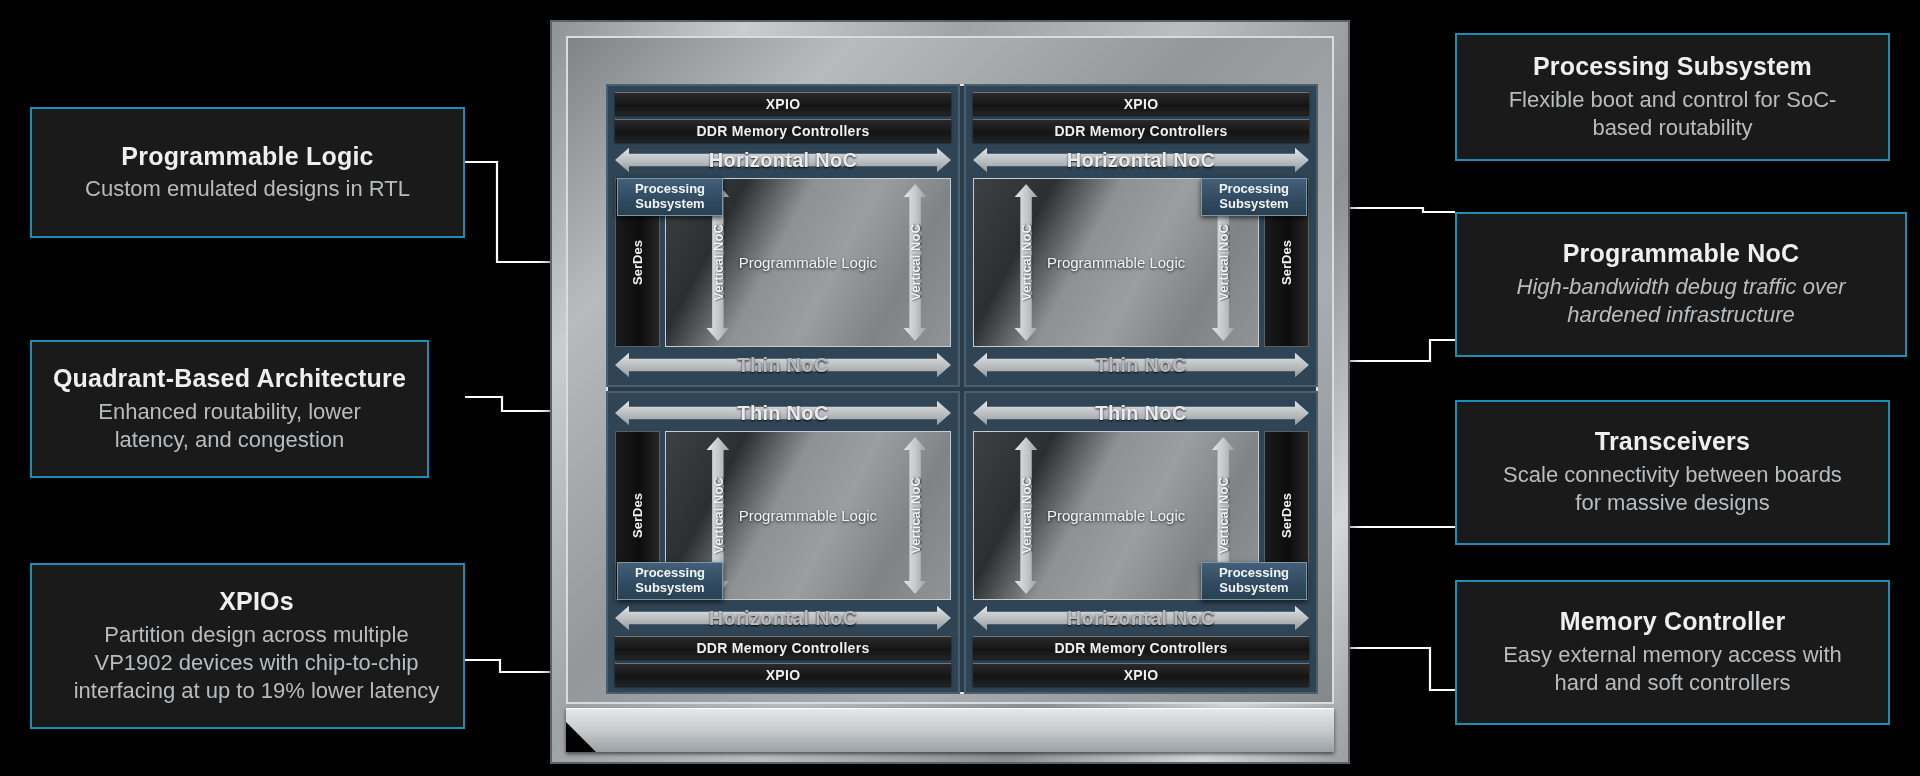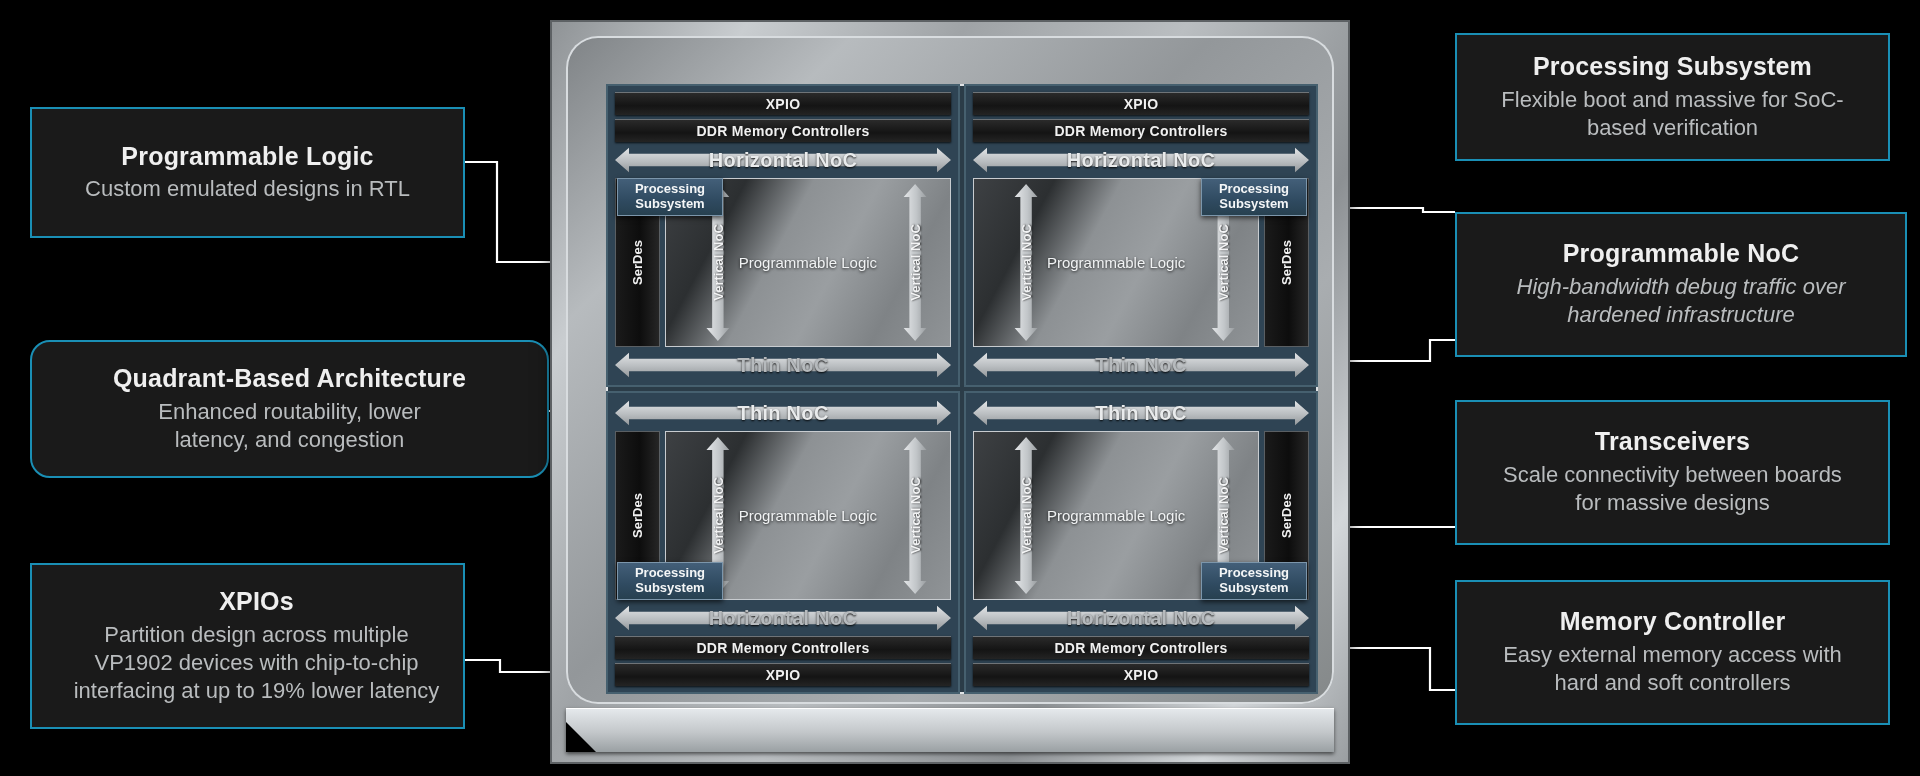--- a/index.html
+++ b/index.html
@@ -21,21 +21,21 @@
         pointer-events:none;}
 
   
   #chip{position:absolute;left:552px;top:22px;width:796px;height:740px;
         background:linear-gradient(120deg,#8f9396 0%,#c9cdd0 16%,#9fa3a6 34%,
                    #babec1 52%,#8c9093 72%,#d3d7da 88%,#9a9ea1 100%);
         box-shadow:0 0 0 2px #5d6164, 0 6px 16px rgba(0,0,0,.75);}
   #chip-inner{position:absolute;left:14px;top:14px;width:768px;height:668px;
         background:linear-gradient(135deg,#7f8386 0%,#b7bbbe 20%,#93979a 45%,
                    #a9adb0 70%,#848889 100%);
-        box-shadow:inset 0 0 0 2px #d8dcdf;border-radius:32px;}
+        box-shadow:inset 0 0 0 2px #d8dcdf;}
   #die{position:absolute;left:40px;top:48px;width:712px;height:610px;
         background:#2b3c48;display:grid;
         grid-template-columns:1fr 1fr;grid-template-rows:1fr 1fr;gap:4px;
         box-shadow:inset 0 0 0 2px #dfe3e6;}
   
   #chip-base{position:absolute;left:14px;top:686px;width:768px;height:44px;
         background:linear-gradient(180deg,#e6eaed 0%,#c3c7ca 55%,#9aa0a3 100%);
         box-shadow:inset 0 1px 0 #fff, 0 2px 4px rgba(0,0,0,.6);}
   #chip-base:after{content:"";position:absolute;left:0;bottom:0;
         width:30px;height:30px;background:#000;
@@ -128,33 +128,33 @@
 
       <polyline points="1455,690 1430,690 1430,648 1268,648"></polyline>
     </g>
   </svg>
 
   <div class="card" style="left:30px;top:107px;width:435px;height:131px;">
     <div class="c-title">Programmable Logic</div>
     <div class="c-body">Custom emulated designs in RTL</div>
   </div>
 
-  <div class="card" style="left:30px;top:340px;width:519px;height:138px;border-radius:20px;">
+  <div class="card" style="left:30px;top:340px;width:399px;height:138px;">
     <div class="c-title">Quadrant-Based Architecture</div>
     <div class="c-body" style="max-width:330px;">Enhanced routability, lower latency, and congestion</div>
   </div>
 
   <div class="card" style="left:30px;top:563px;width:435px;height:166px;padding-left:32px;">
     <div class="c-title">XPIOs</div>
     <div class="c-body" style="max-width:400px;">Partition design across multiple VP1902 devices with chip-to-chip interfacing at up to 19% lower latency</div>
   </div>
 
   <div class="card" style="left:1455px;top:33px;width:435px;height:128px;">
     <div class="c-title">Processing Subsystem</div>
-    <div class="c-body" style="max-width:350px;">Flexible boot and massive for SoC-based verification</div>
+    <div class="c-body" style="max-width:350px;">Flexible boot and control for SoC-based routability</div>
   </div>
 
   <div class="card" style="left:1455px;top:212px;width:452px;height:145px;">
     <div class="c-title">Programmable NoC</div>
     <div class="c-body" style="max-width:360px;font-style:italic;">High-bandwidth debug traffic over hardened infrastructure</div>
   </div>
 
   <div class="card" style="left:1455px;top:580px;width:435px;height:145px;">
     <div class="c-title">Memory Controller</div>
     <div class="c-body" style="max-width:370px;">Easy external memory access with hard and soft controllers</div>

